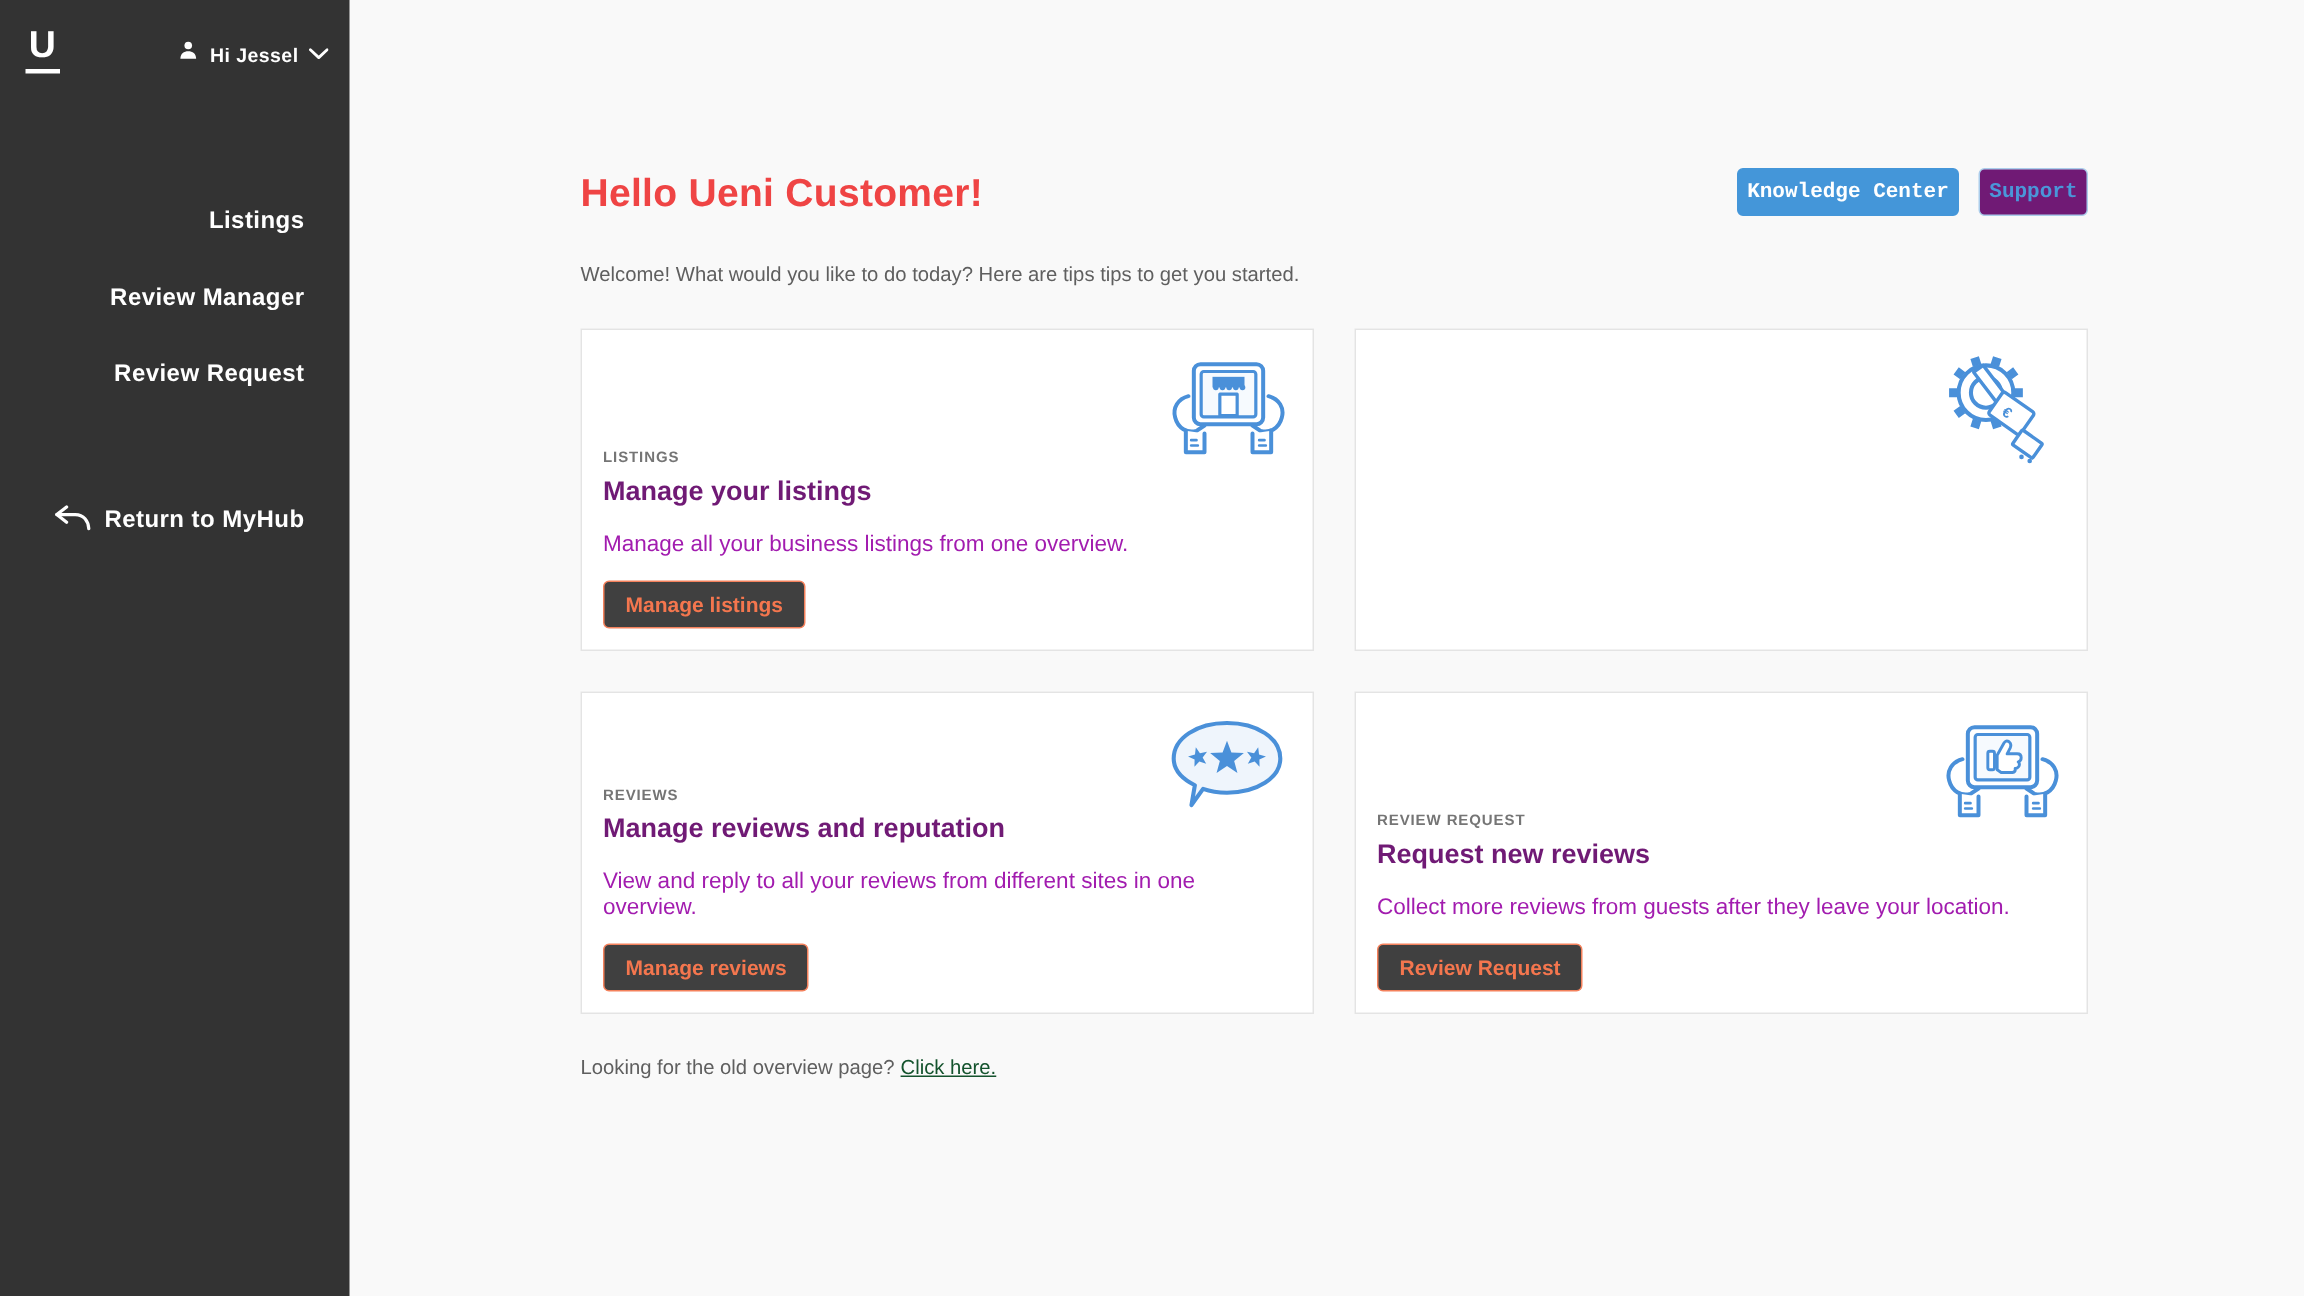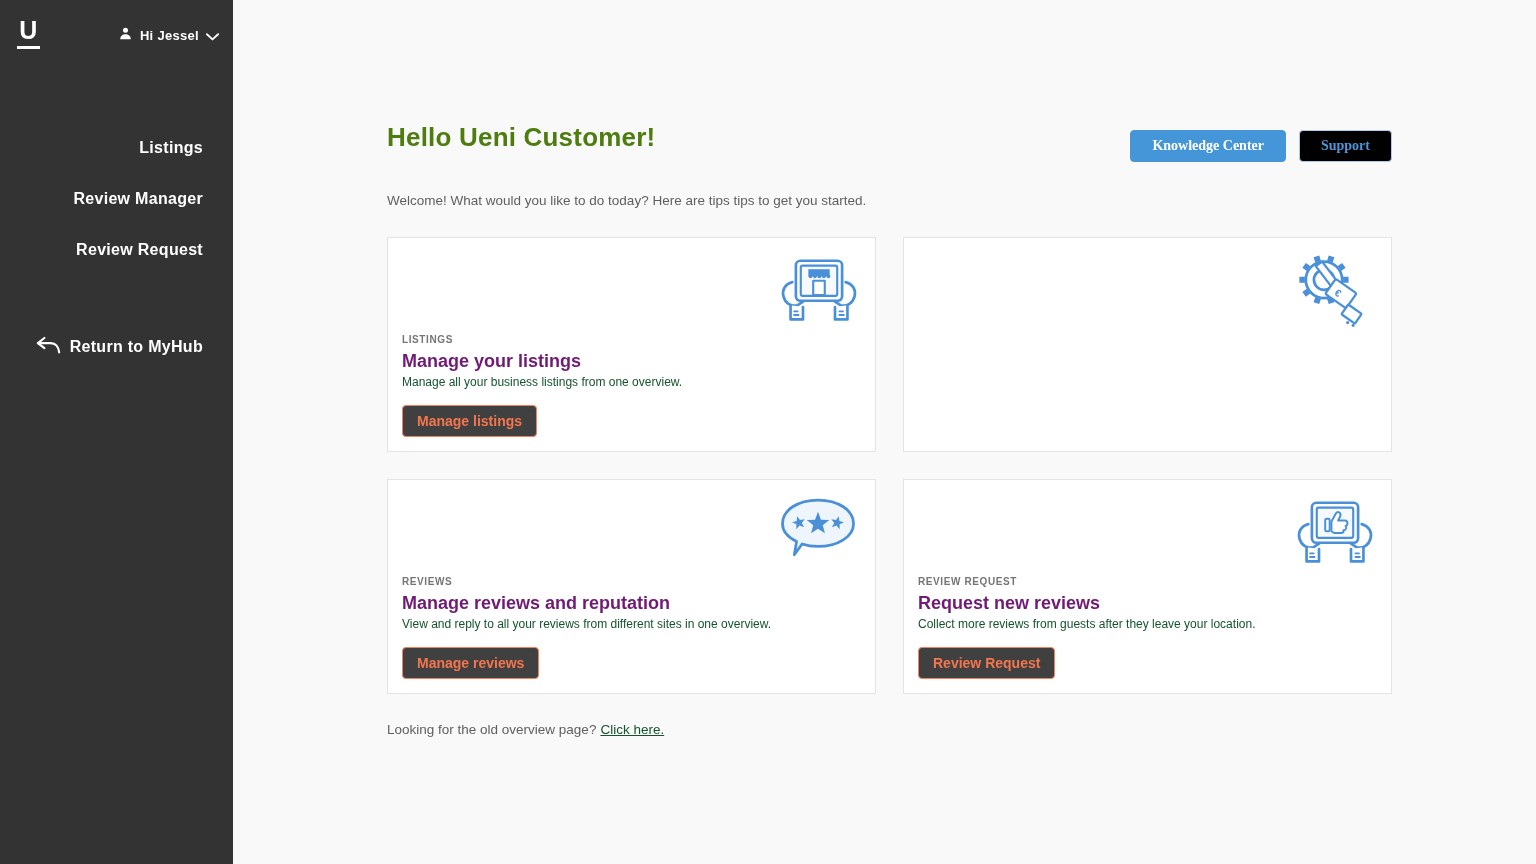--- a/index.html
+++ b/index.html
@@ -16,34 +16,34 @@
   .user-greeting { font-size:13px; font-weight:bold; letter-spacing:0.3px; }
   .sidebar-nav { margin-top:89px; display:flex; flex-direction:column; align-items:flex-end; padding-right:30px; }
   .nav-item { font-size:16px; font-weight:bold; letter-spacing:0.3px; margin-bottom:31px; cursor:pointer; text-align:right; line-height:20px; }
   .nav-return { display:flex; align-items:center; gap:9px; margin-top:44px; cursor:pointer; }
   .nav-return .nav-label { margin-bottom:0; }
 
   
   .main { flex:1; padding:0 0 0 154px; }
   .content { width:1005px; }
   .header-row { display:flex; justify-content:space-between; align-items:center; margin-top:112px; }
-  .page-title { font-size:26px; font-weight:bold; color:#4d7c0f; letter-spacing:0.2px; }
+  .page-title { font-size:26px; font-weight:bold; color:#ef4444; letter-spacing:0.2px; }
   .header-buttons { display:flex; gap:13px; }
-  .btn { font-family:Liberation Serif, serif; font-size:14px; font-weight:bold; border-radius:4px; padding:7px 21px; cursor:pointer; line-height:16px;margin-top:18px; }
+  .btn { font-family:Liberation Mono, monospace; font-size:14px; font-weight:bold; border-radius:4px; padding:7px 6px; cursor:pointer; line-height:16px; }
   .btn-primary { background:#4496d9; border:1px solid #4496d9; color:#ffffff; }
-  .btn-outline-blue { background:#000000; border:1px solid #abcdeb; color:#4a96d9; }
+  .btn-outline-blue { background:#701a75; border:1px solid #abcdeb; color:#4a96d9; }
   .welcome { margin-top:31px; font-size:13.5px; color:#5f5f5f; }
 
   .cards-grid { margin-top:29px; display:grid; grid-template-columns:489px 489px; gap:27px; }
   .card { position:relative; background:#ffffff; border:1px solid #e4e4e4; height:215px; }
   .card-icon { position:absolute; top:16px; right:16px; }
   .card-body { position:absolute; left:14px; right:14px; bottom:14px; }
   .card-category { font-size:10px; font-weight:600; color:#757575; letter-spacing:0.6px; }
   .card-title { font-size:18px; font-weight:bold; color:#701a75; margin-top:6px; }
-  .card-desc { font-size:12px; color:#14532d; margin-top:3px; }
+  .card-desc { font-size:15px; color:#a21caf; margin-top:16px; }
   .btn-orange { display:inline-block; margin-top:16px; background:#404040; border:1px solid #f4815c; color:#f4764e; border-radius:4px; font-size:14px; font-weight:bold; padding:7px 14px; cursor:pointer; }
 
   .footer-line { margin-top:28px; font-size:13.5px; color:#5f5f5f; }
   .footer-link { color:#14532d; text-decoration:underline; cursor:pointer; margin-left:4px; }
 </style>
 </head>
 <body>
 
 <div class="sidebar">
   <div class="sidebar-header">

